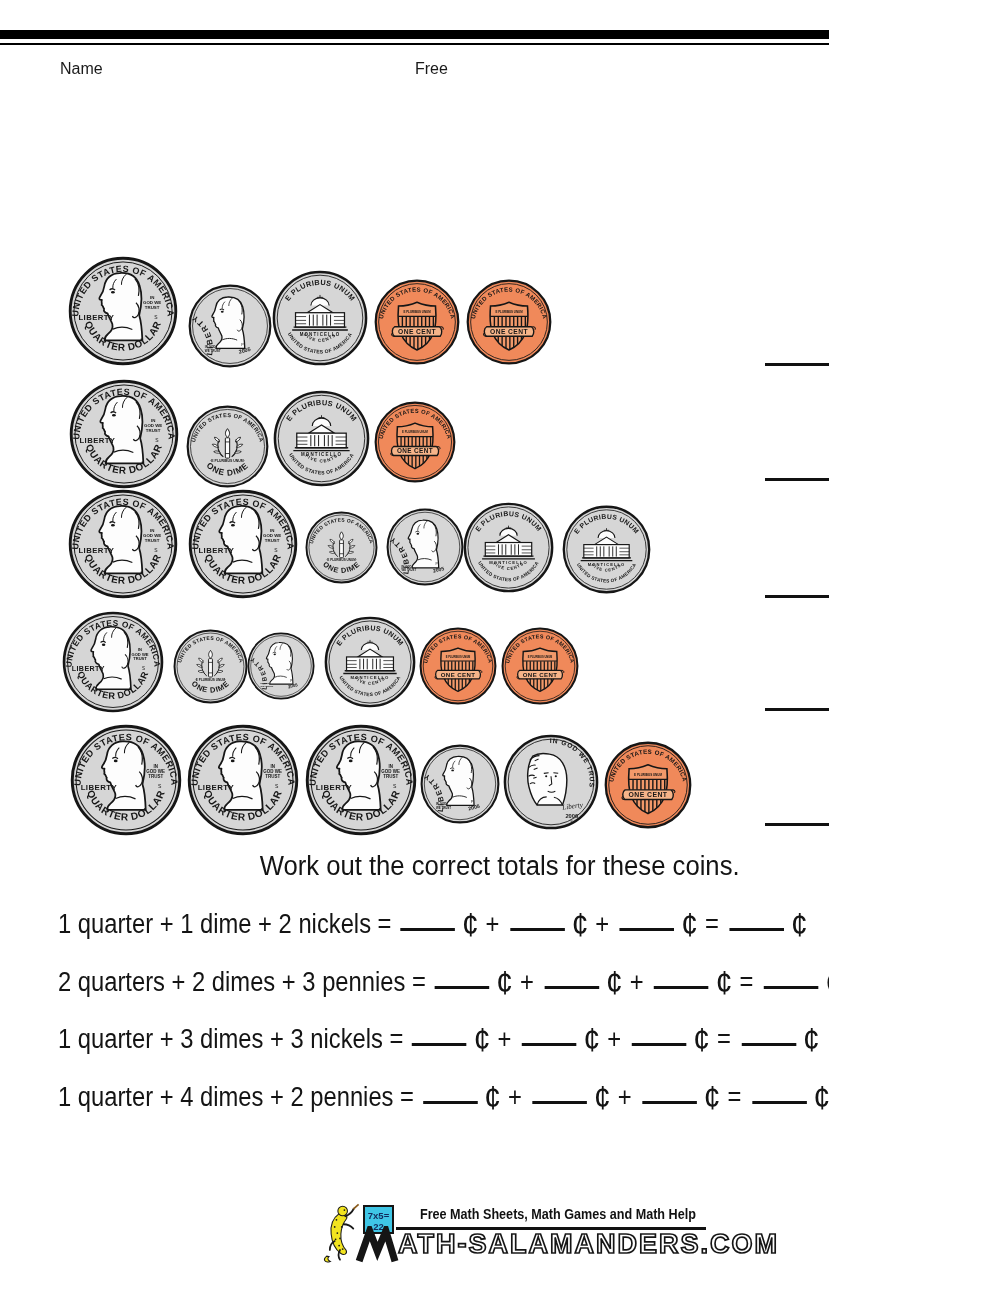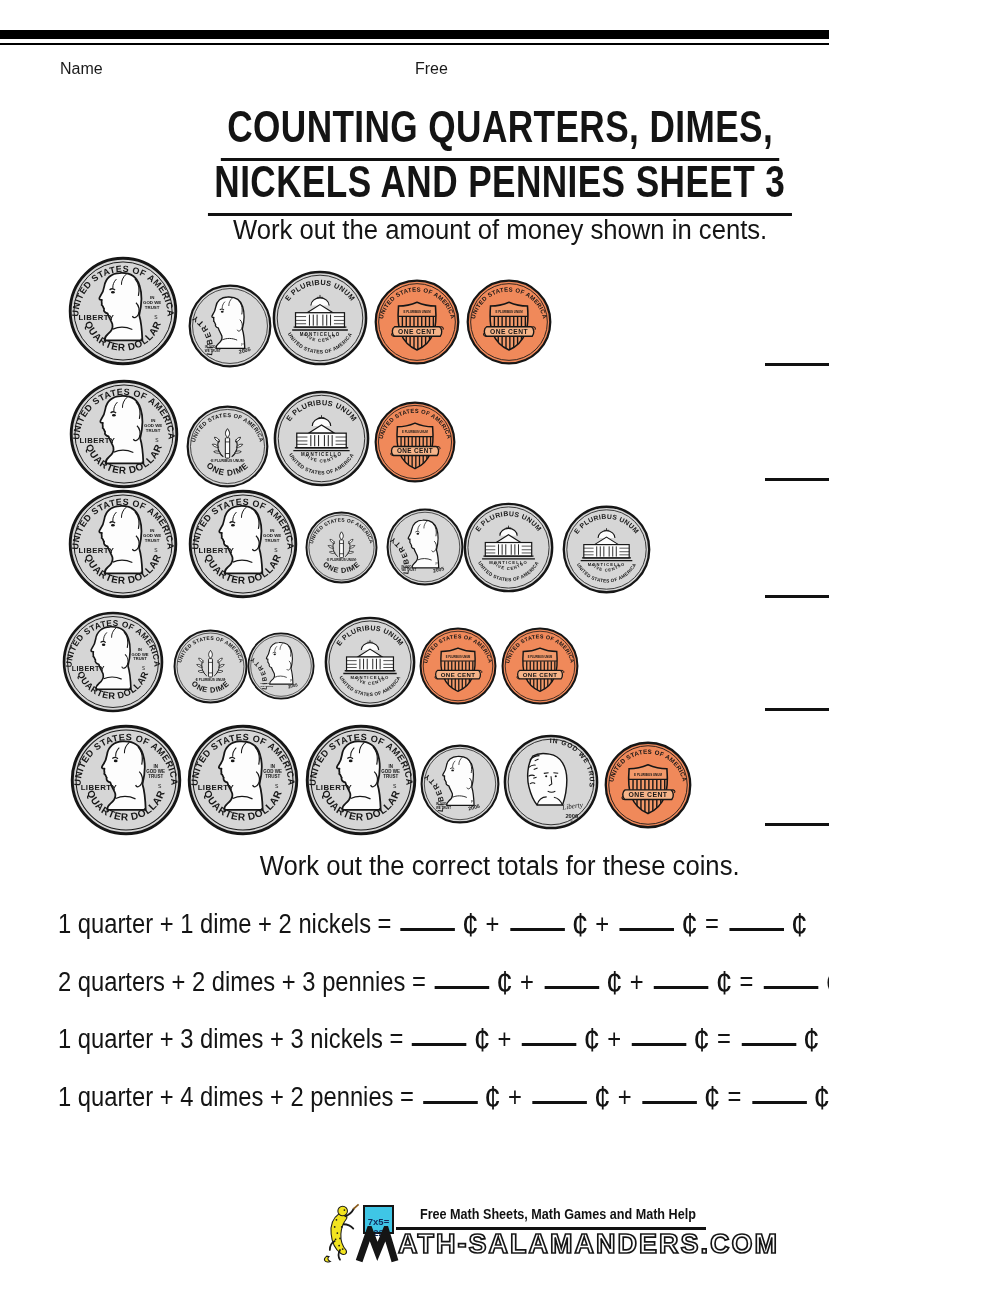--- a/index.html
+++ b/index.html
@@ -29,21 +29,21 @@
            position:relative;top:-2px;}
   .p-cent{font-size:34px;vertical-align:-3px;}
   .p-sep{margin:0 2px 0 8px;}
   .footer-tagline{left:420px;top:1206px;font-size:14px;font-weight:bold;white-space:nowrap;
                   transform:scaleX(.9);transform-origin:left center;color:#111;}
   .footer-rule{left:396px;top:1227px;width:310px;height:3px;background:#111;}
   .footer-site{left:398px;top:1229px;font-size:27px;font-weight:bold;letter-spacing:2px;
                color:#fff;-webkit-text-stroke:1.7px #151515;white-space:nowrap;}
   .board{left:363px;top:1205px;width:31px;height:29px;background:#3fc6e6;border:2px solid #141414;
          font-size:9.5px;font-weight:bold;color:#112b5c;text-align:center;line-height:11px;
-         padding-top:9px;box-sizing:border-box;}
+         padding-top:3px;box-sizing:border-box;}
 </style>
 </head>
 <body>
 
 <div class="sheet">
 
   <div class="abs rule-thick"></div>
   <div class="abs rule-thin"></div>
 
   <span class="abs meta-label" style="left:60px">Name</span>
@@ -83,30 +83,21 @@
       </g>
     </svg>
     <svg class="abs" style="left:38px;top:30px" width="60" height="54" viewBox="0 0 60 54">
       <polyline points="6,50 21,7 32,36 44,7 57,50" fill="none" stroke="#151515" stroke-width="10" stroke-linejoin="miter"></polyline>
     </svg>
     <div class="logo-card">
       <span>2</span>
     </div>
   </div>
 
-  <div class="abs center-row" style="top:102px">
-    <span class="title-line">COUNTING QUARTERS, DIMES,</span>
-  </div>
-  <div class="abs center-row" style="top:157px">
-    <span class="title-line">NICKELS AND PENNIES SHEET 3</span>
-  </div>
-
-  <div class="abs center-row" style="top:215px">
-    <span class="subtitle">Work out the amount of money shown in cents.</span>
-  </div>
+
 
   <div id="coin-layer">
       <div class="coin" style="left: 68px; top: 256px; width: 110px; height: 110px;">
         <svg viewBox="0 0 100 100">
           <circle cx="50" cy="50" r="48" fill="#d6d6d6" stroke="#161616" stroke-width="2.6"></circle>
 <circle cx="50" cy="50" r="44.6" fill="none" stroke="#161616" stroke-width="0.9"></circle>
 <path d="M47 15.5 C39.5 15.5 34 20.5 33 27.5 C32.4 31.8 31 34.3 29.2 36.9 C27.8 39 28.4 40 30.8 39.9 C30 42.1 31.2 42.6 30.6 44.5 C32.2 45.2 31.6 46.7 32.8 47.9 C32 50.1 34 51.9 36 52.2 C37 55.7 38.8 58.1 40.3 61.8 C41.2 65.7 38.9 69 36.1 71.1 C34.2 72.6 33.3 74.3 33.3 76.7 L67.6 76.7 C67.3 68.2 66.7 60 64.7 53.8 C66.9 45 67.7 35 65.1 27 C62.5 18.4 55.4 15 47 15.5 Z" fill="#fdfdfd" stroke="#161616" stroke-width="1.6" stroke-linejoin="round"></path>
 <path d="M60.8 20.5 C64.4 24.8 65.2 30.8 64 36.2 M61.8 42.5 C64.6 45 65.4 49.4 64 52.9 C62.2 56.6 59.4 57 58.6 54.5" fill="none" stroke="#161616" stroke-width="1.1"></path>
 <path d="M37.8 30.8 C39.6 29.4 41.6 29.8 42.8 31" fill="none" stroke="#161616" stroke-width="1.2"></path>
 <ellipse cx="40.8" cy="33" rx="1.7" ry="1.2" fill="#161616"></ellipse>

